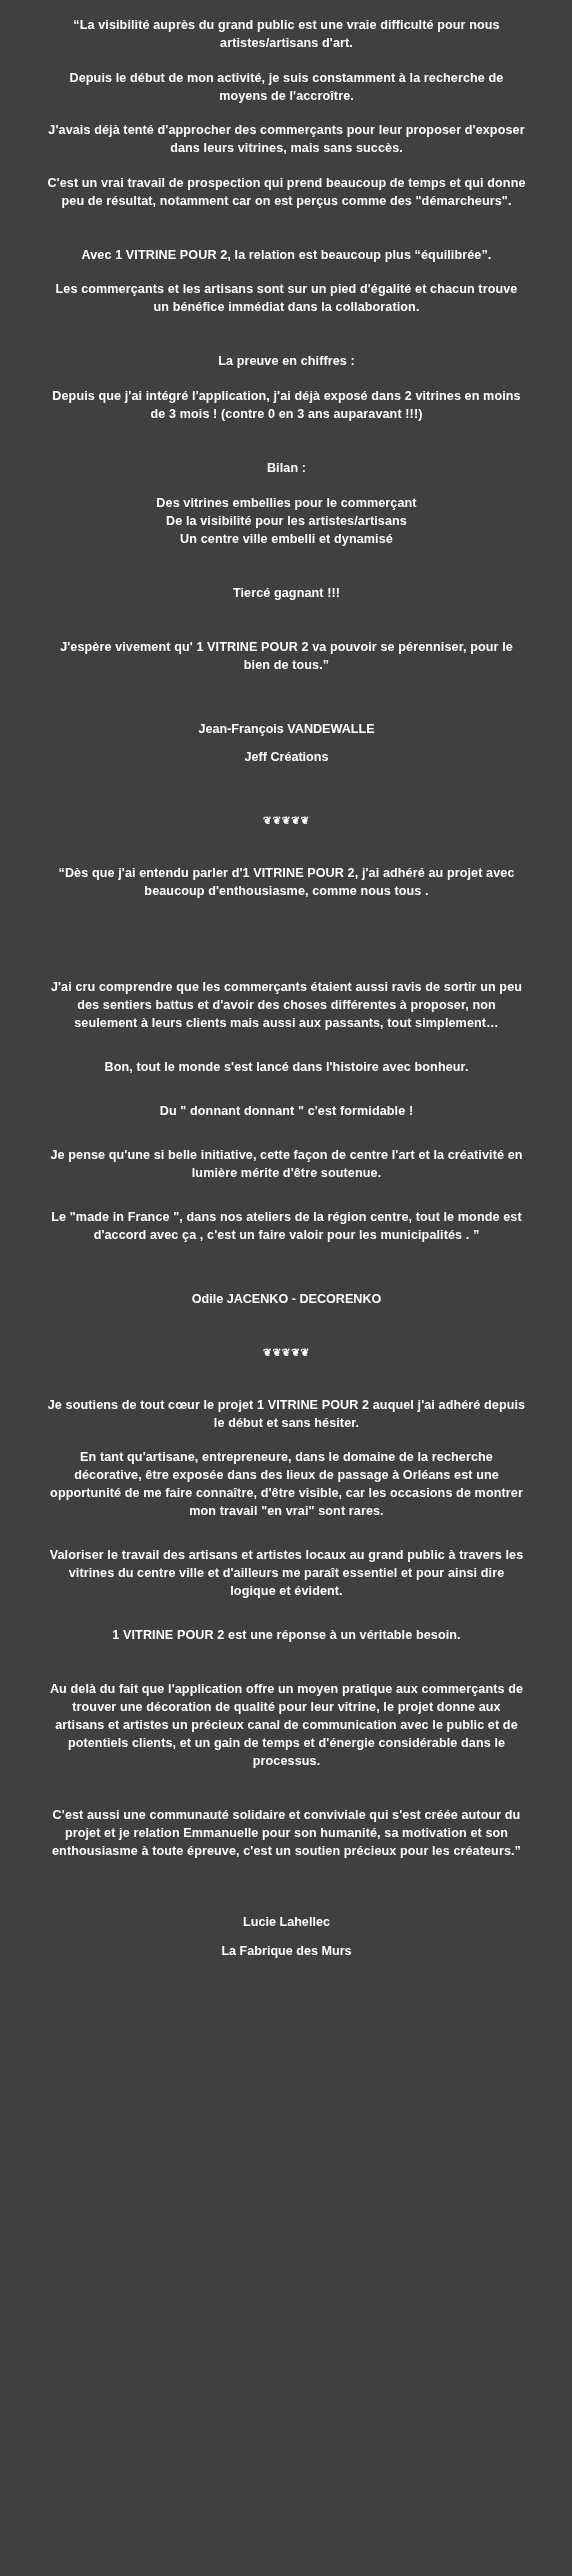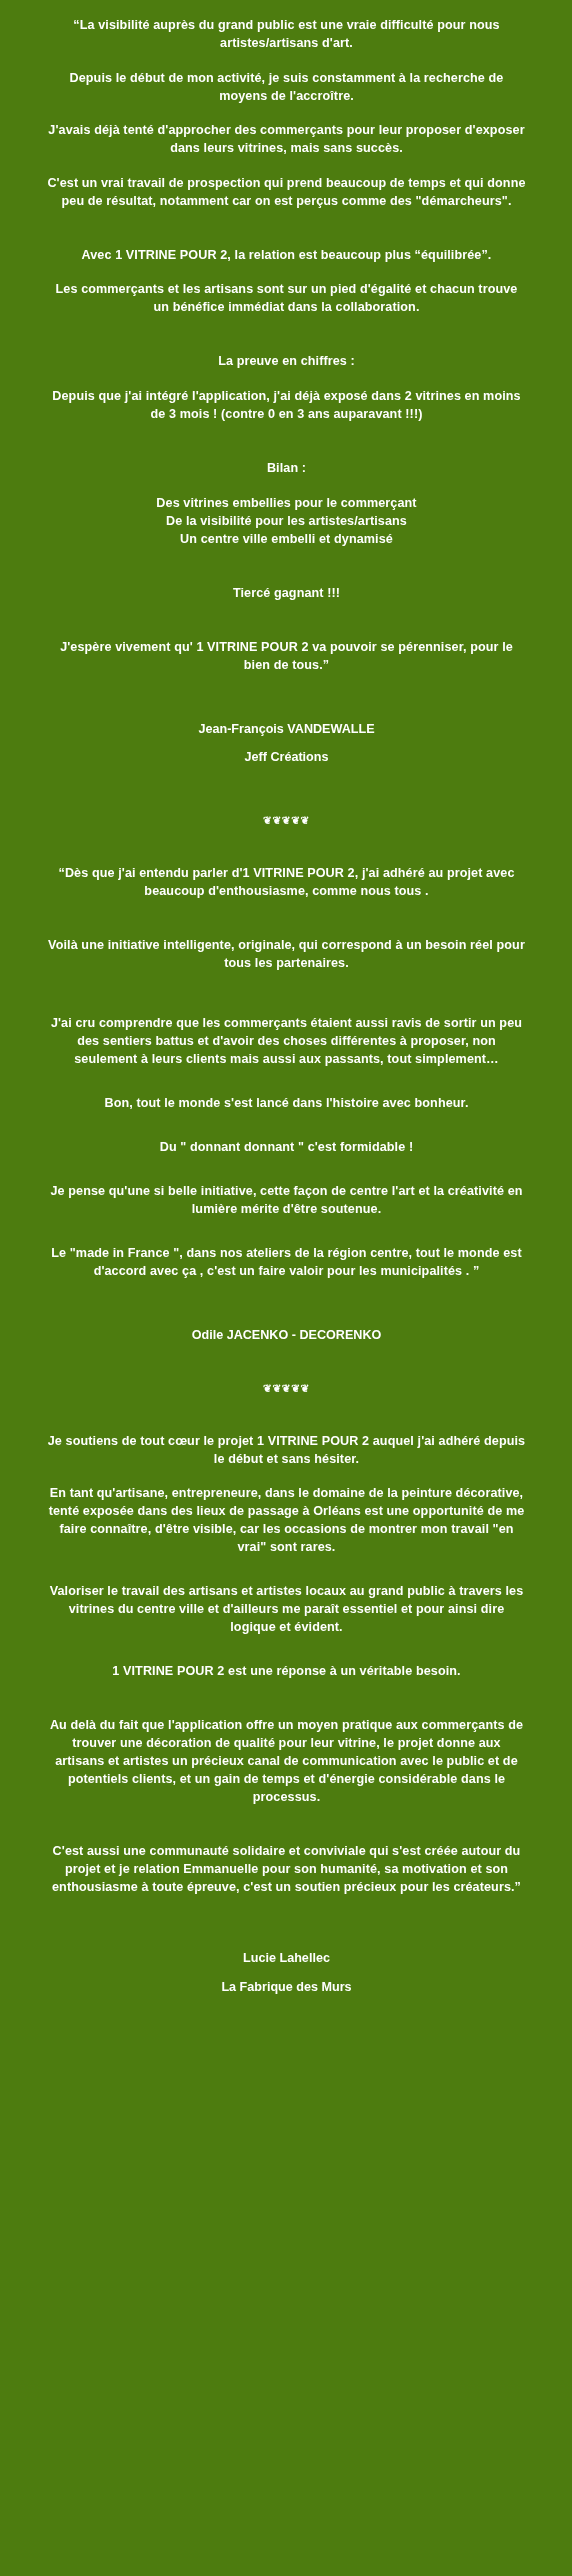--- a/index.html
+++ b/index.html
@@ -8,21 +8,21 @@
     background: #0b0b0d;
   }
   body {
     width: 573px;
     font-family: "Liberation Sans", sans-serif;
   }
   .page {
     width: 573px;
     min-height: 2576px;
     box-sizing: border-box;
-    background: #4d7c0f;
+    background: #404040;
     padding: 0;
     position: relative;
   }
   .inner {
     width: 573px;
     box-sizing: border-box;
     padding: 16px 46px 25px 46px;
   }
   p.para {
     margin: 0;
@@ -93,21 +93,20 @@
       <p class="sig">Jeff Créations</p>
     </section>
 
     <div class="gap-lg"></div>
     <div class="divider">❦❦❦❦❦</div>
     <div class="gap-lg"></div>
 
     <section class="testimonial">
       <p class="para">“Dès que j'ai entendu parler d'1 VITRINE POUR 2, j'ai adhéré au projet avec beaucoup d'enthousiasme, comme nous tous .</p>
       <div class="gap-lg"></div>
-      <p class="para">Voilà une initiative intelligente, originale, qui correspond à un besoin réel pour tous les partenaires.</p>
       <div class="gap-sm"></div>
       <div class="gap-md"></div>
       <p class="para">J'ai cru comprendre que les commerçants étaient aussi ravis de sortir un peu des sentiers battus et d'avoir des choses différentes à proposer, non seulement à leurs clients mais aussi aux passants, tout simplement…</p>
       <div class="gap-md"></div>
       <p class="para">Bon, tout le monde s'est lancé dans l'histoire avec bonheur.</p>
       <div class="gap-md"></div>
       <p class="para">Du " donnant donnant " c'est formidable !</p>
       <div class="gap-md"></div>
       <p class="para">Je pense qu'une si belle initiative, cette façon de centre l'art et la créativité en lumière mérite d'être soutenue.</p>
       <div class="gap-md"></div>
@@ -116,21 +115,21 @@
       <p class="sig">Odile JACENKO - DECORENKO</p>
     </section>
 
     <div class="gap-md"></div>
     <div class="divider">❦❦❦❦❦</div>
     <div class="gap-lg"></div>
 
     <section class="testimonial">
       <p class="para">Je soutiens de tout cœur le projet 1 VITRINE POUR 2 auquel j'ai adhéré depuis le début et sans hésiter.</p>
       <div class="gap-sm"></div>
-      <p class="para">En tant qu'artisane, entrepreneure, dans le domaine de la peinture décorative, tenté exposée dans des lieux de passage à Orléans est une opportunité de me faire connaître, d'être visible, car les occasions de montrer mon travail "en vrai" sont rares.</p>
+      <p class="para">En tant qu'artisane, entrepreneure, dans le domaine de la recherche décorative, être exposée dans des lieux de passage à Orléans est une opportunité de me faire connaître, d'être visible, car les occasions de montrer mon travail "en vrai" sont rares.</p>
       <div class="gap-md"></div>
       <p class="para">Valoriser le travail des artisans et artistes locaux au grand public à travers les vitrines du centre ville et d'ailleurs me paraît essentiel et pour ainsi dire logique et évident.</p>
       <div class="gap-md"></div>
       <p class="para">1 VITRINE POUR 2 est une réponse à un véritable besoin.</p>
       <div class="gap-lg"></div>
       <p class="para">Au delà du fait que l'application offre un moyen pratique aux commerçants de trouver une décoration de qualité pour leur vitrine, le projet donne aux artisans et artistes un précieux canal de communication avec le public et de potentiels clients, et un gain de temps et d'énergie considérable dans le processus.</p>
       <div class="gap-lg"></div>
       <p class="para">C'est aussi une communauté solidaire et conviviale qui s'est créée autour du projet et je relation Emmanuelle pour son humanité, sa motivation et son enthousiasme à toute épreuve, c'est un soutien précieux pour les créateurs.”</p>
       <div class="gap-xl"></div>
       <p class="sig">Lucie Lahellec</p>

